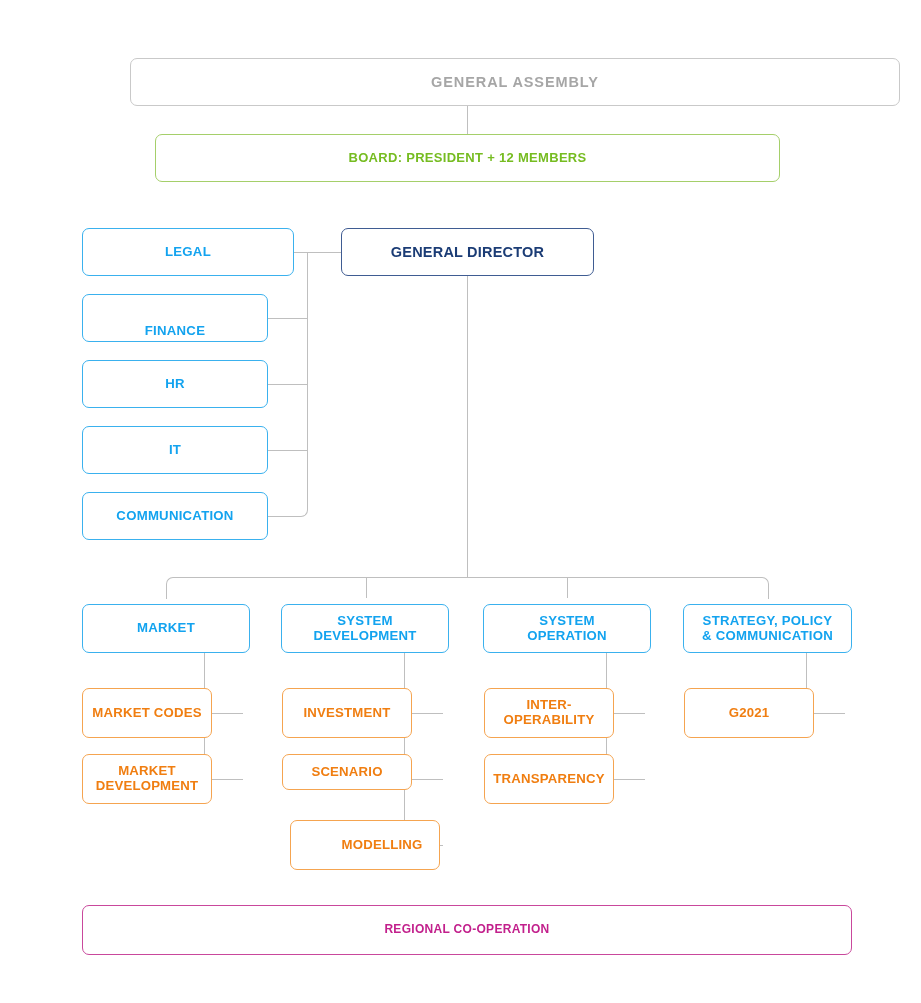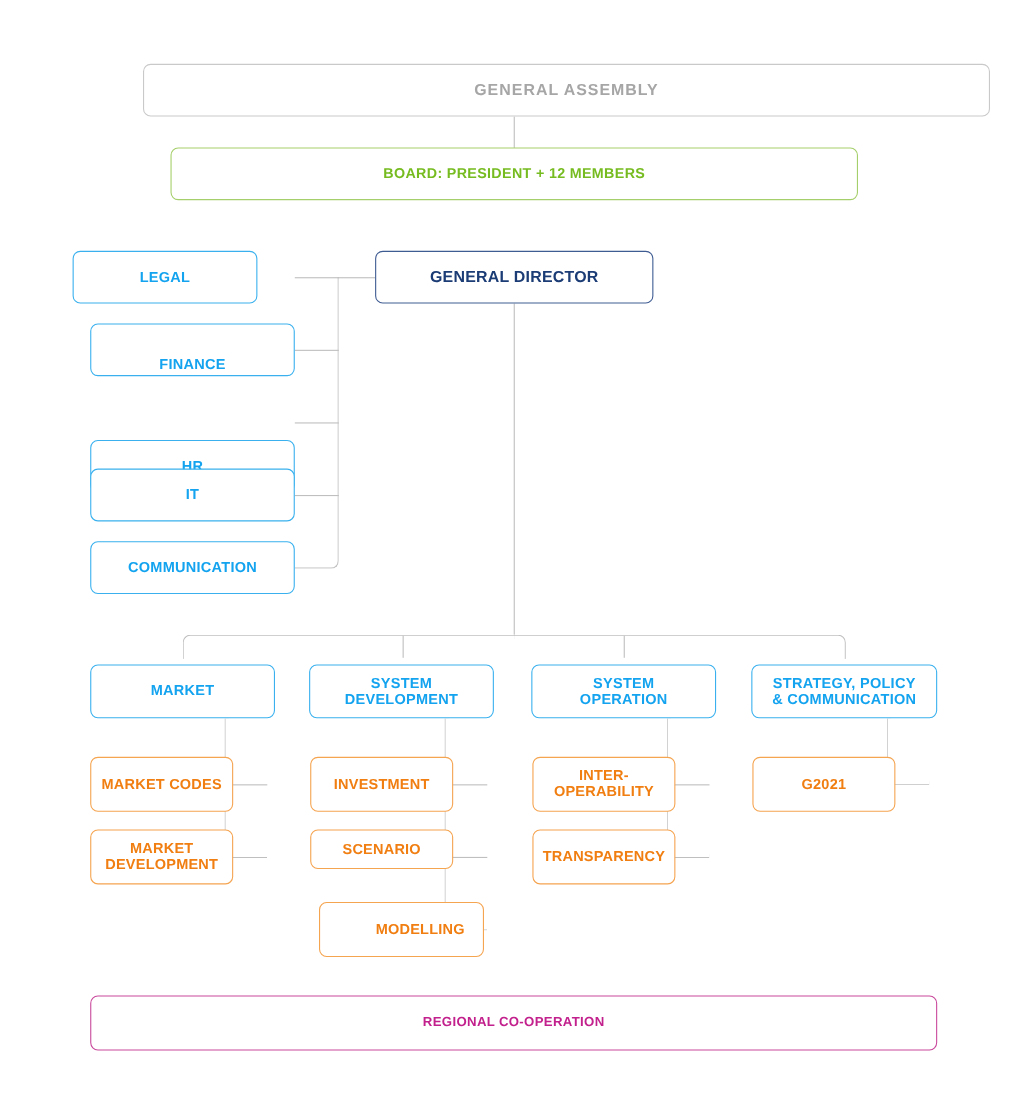--- a/index.html
+++ b/index.html
@@ -150,27 +150,27 @@
   </div>
 
   <div class="node board" style="left:155px; top:134px; width:625px; height:48px;">
     <span>BOARD: PRESIDENT + 12 MEMBERS</span>
   </div>
 
   <div class="node director" style="left:341px; top:228px; width:253px; height:48px;">
     <span>GENERAL DIRECTOR</span>
   </div>
 
-  <div class="node blue" style="left:66px; top:228px; width:168px; height:48px;">
+  <div class="node blue" style="left:82px; top:228px; width:212px; height:48px;">
     <span>LEGAL</span>
   </div>
   <div class="node blue" style="left:82px; top:294px; width:186px; height:48px;align-items:flex-end;">
     <span>FINANCE</span>
   </div>
-  <div class="node blue" style="left:82px; top:360px; width:186px; height:48px;margin-top:40px;">
+  <div class="node blue" style="left:82px; top:360px; width:186px; height:48px;">
     <span>HR</span>
   </div>
   <div class="node blue" style="left:82px; top:426px; width:186px; height:48px;">
     <span>IT</span>
   </div>
   <div class="node blue" style="left:82px; top:492px; width:186px; height:48px;">
     <span>COMMUNICATION</span>
   </div>
 
   <div class="node blue" style="left:82px; top:604px; width:168px; height:49px;">

